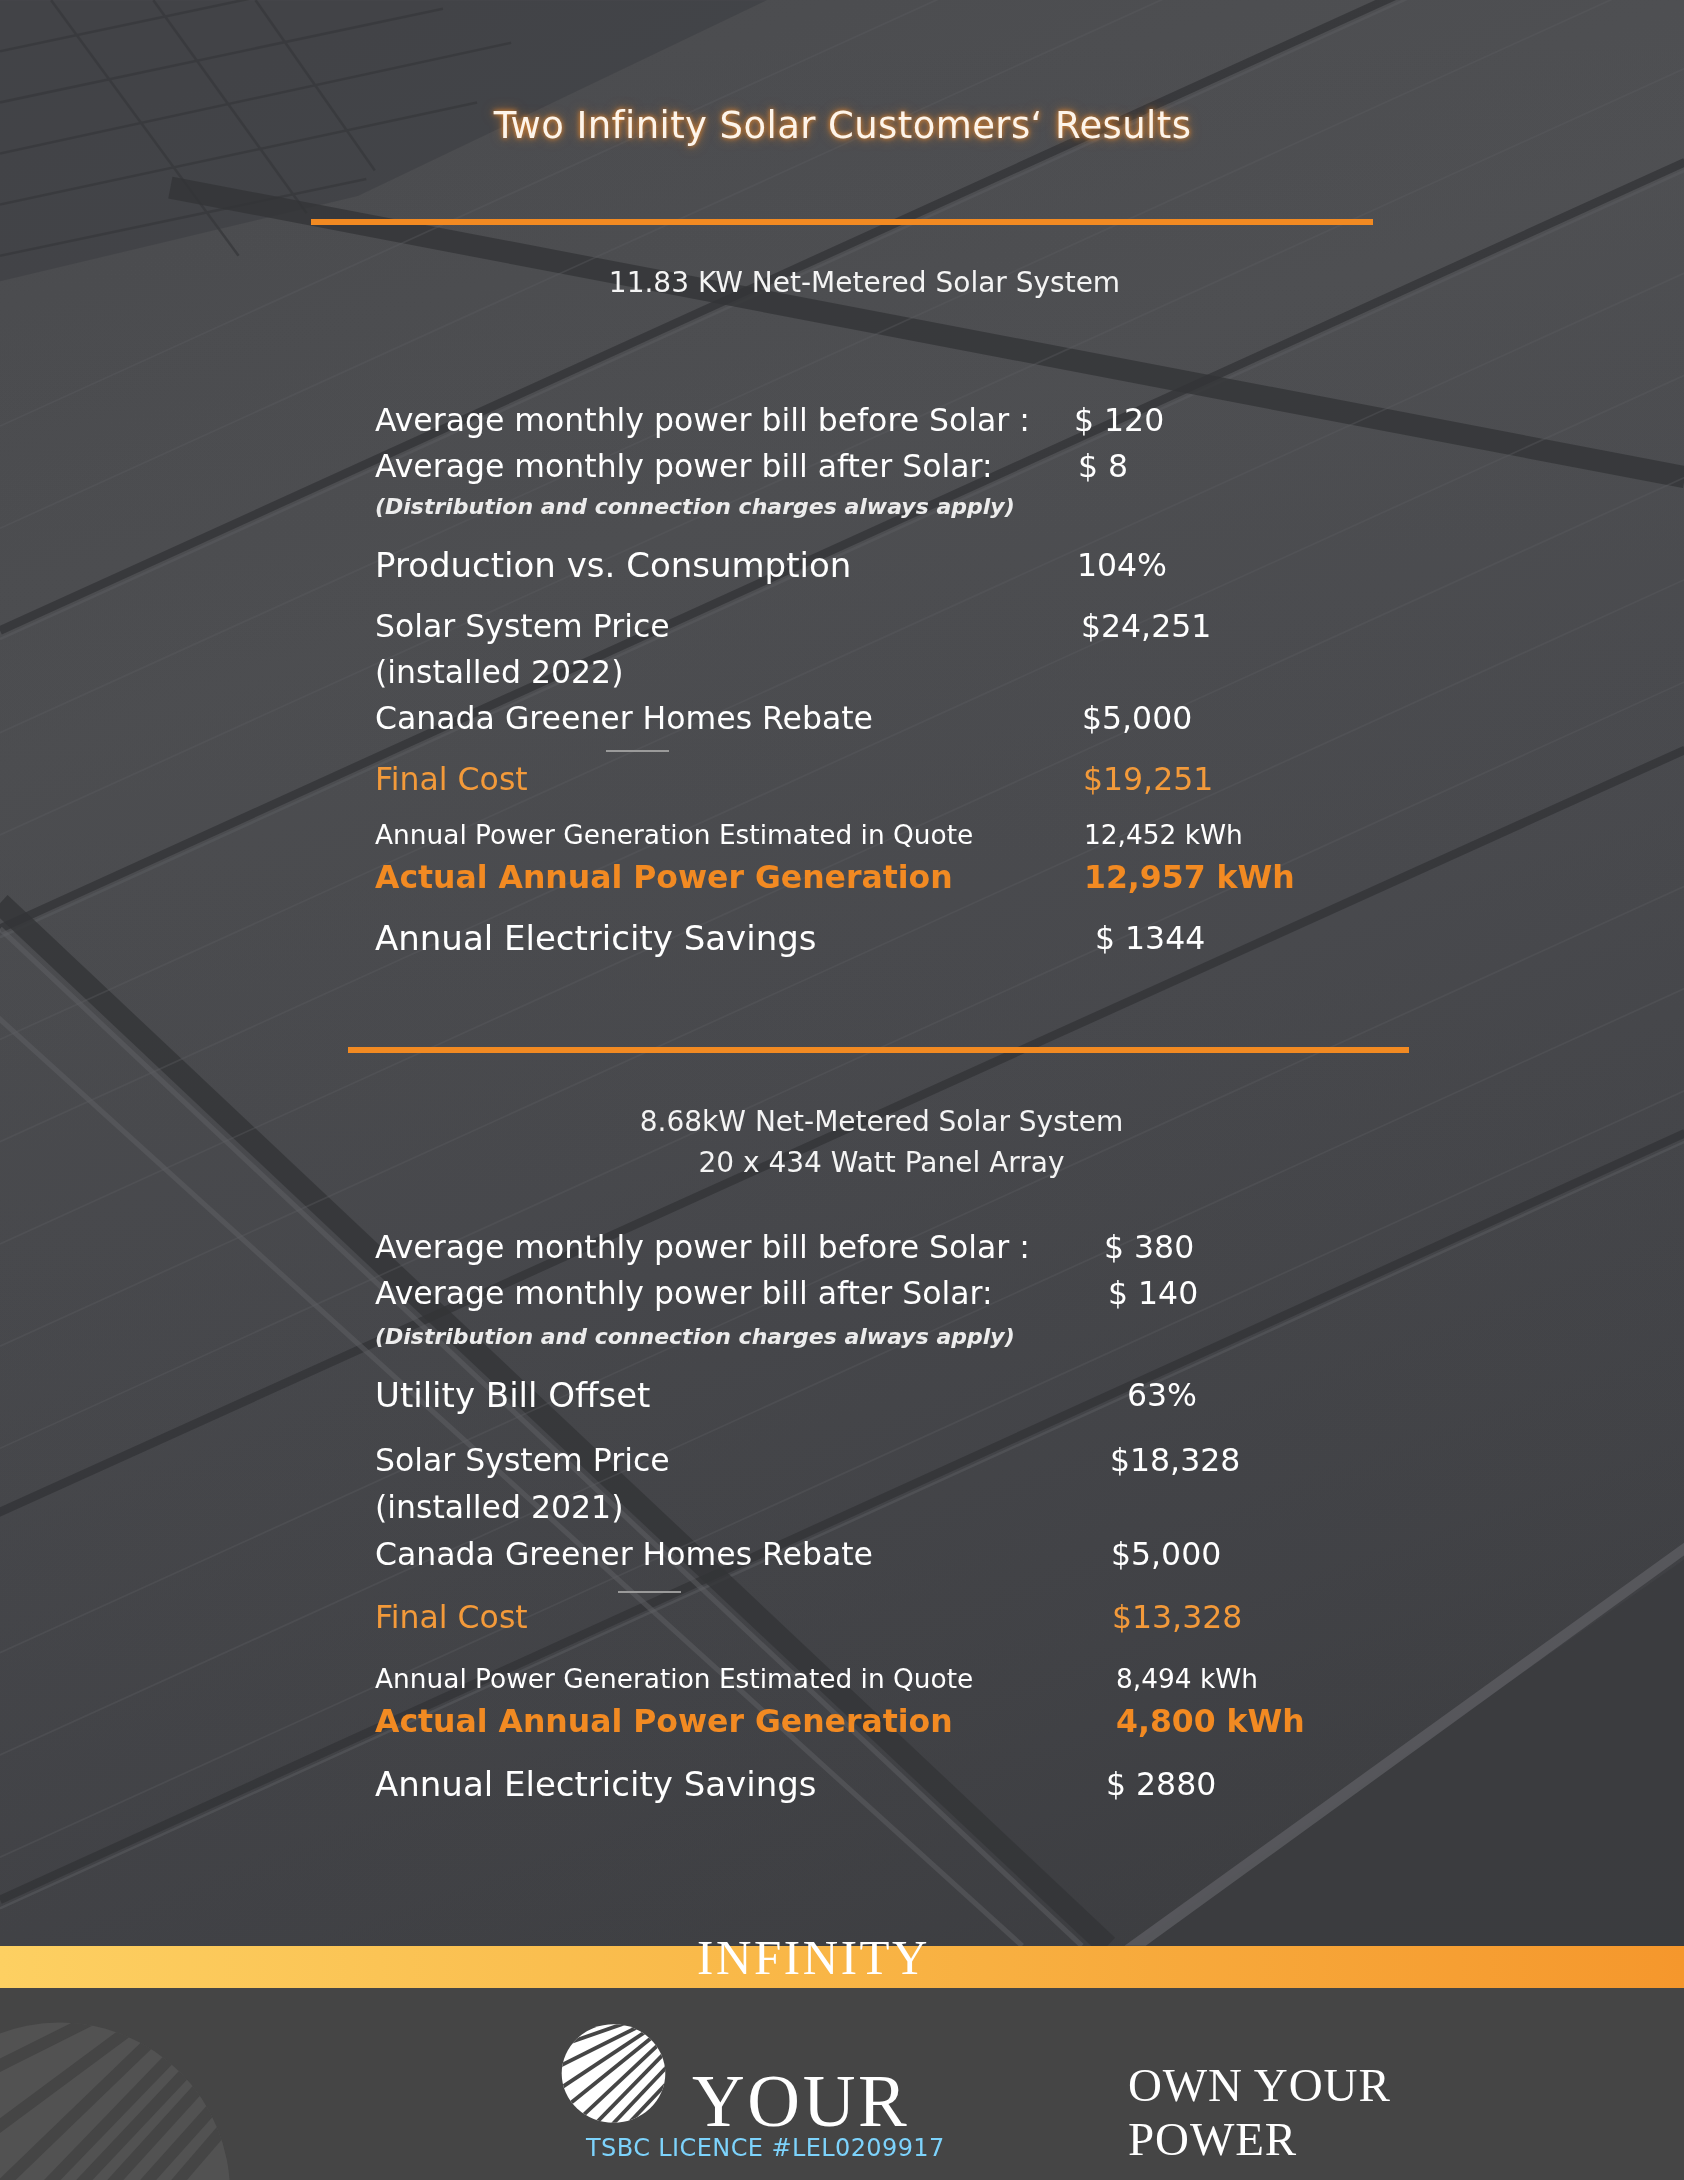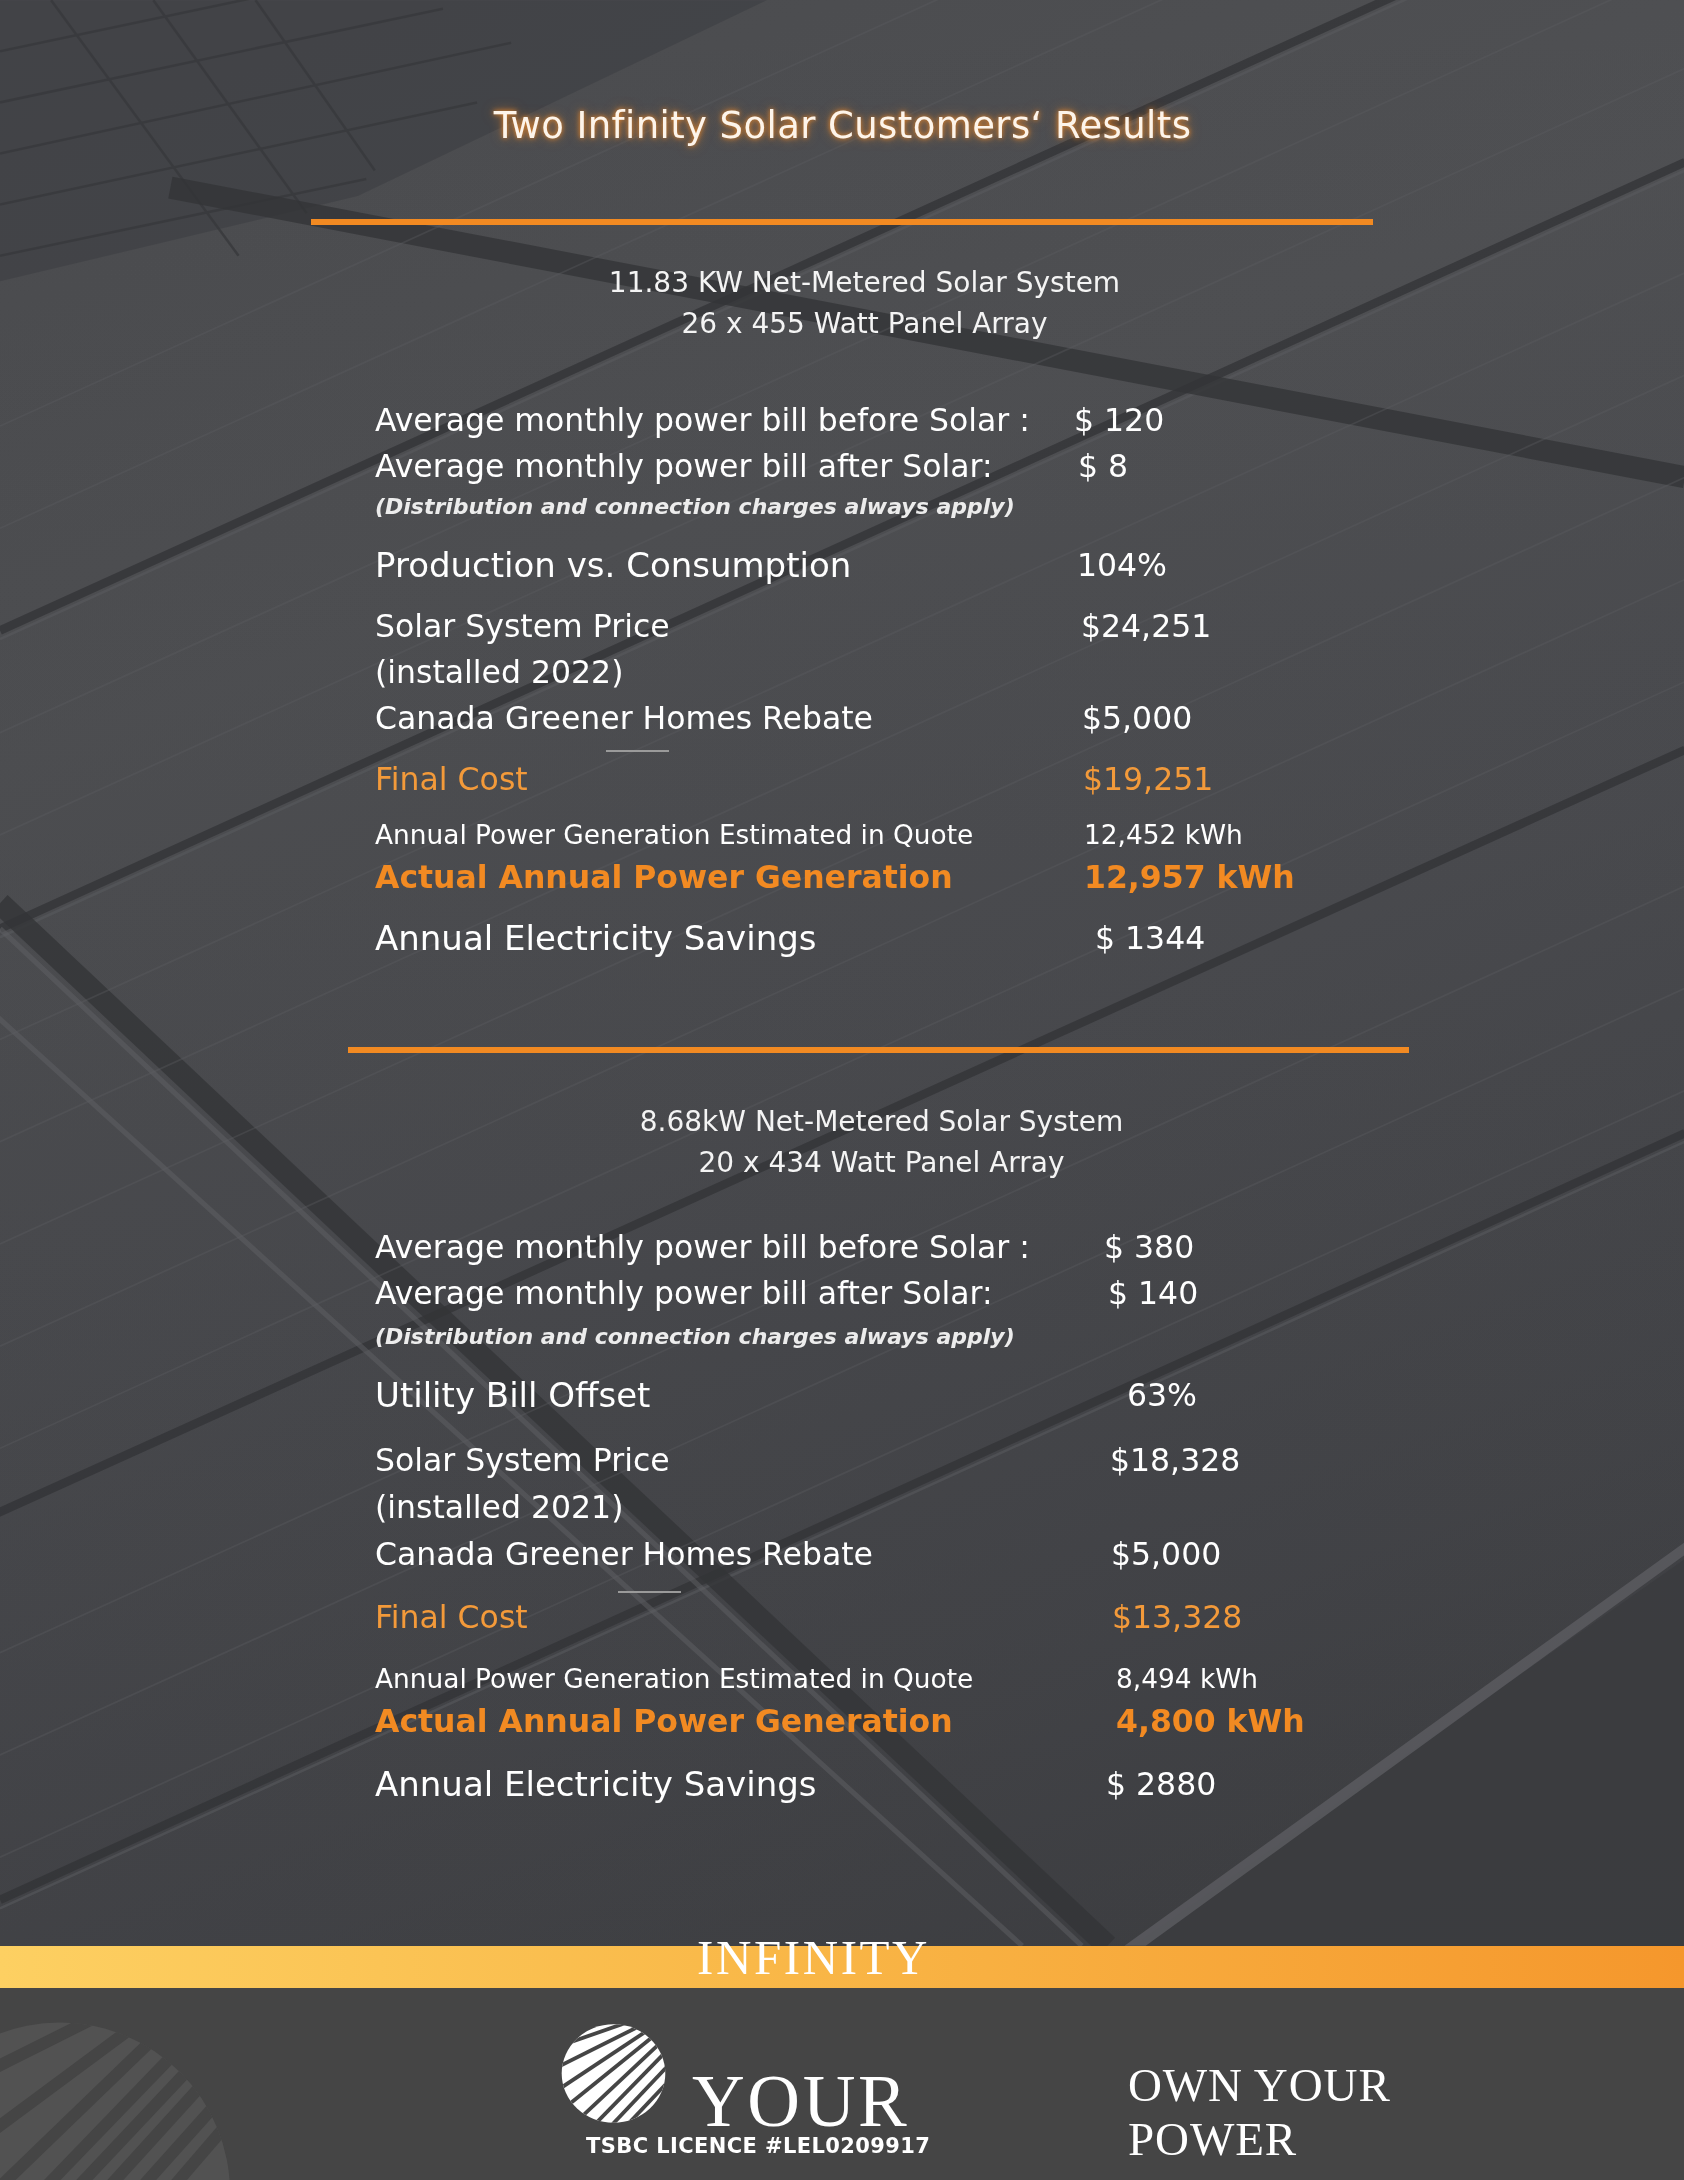--- a/index.html
+++ b/index.html
@@ -50,21 +50,21 @@
   .logo-mark { position:absolute; left:560px; top:2023px; }
   .brand-1 {
     position:absolute; left:697px; top:1932px; font-family:"Liberation Serif","DejaVu Serif",serif;
     font-size:49px; letter-spacing:2.6px; color:#fff; line-height:51px;
   }
   .brand-2 {
     position:absolute; left:692px; top:2065px; font-family:"Liberation Serif","DejaVu Serif",serif;
     font-size:73px; letter-spacing:2.6px; color:#fff; line-height:73px;
   }
   .licence {
-    position:absolute; left:586px; top:2134px; font-size:21px; color:#ffffff; letter-spacing:0.4px;font-weight:bold;
+    position:absolute; left:586px; top:2134px; font-size:24px; color:#7dd3fc; letter-spacing:0.4px;
   }
   .tagline {
     position:absolute; left:1128px; top:2058px; font-family:"Liberation Serif","DejaVu Serif",serif;
     font-size:47px; color:#fff; letter-spacing:0.9px;
   }
 </style>
 </head>
 <body>
 
 <div class="bg">
@@ -122,21 +122,20 @@
     <polygon points="1320,2284 1978,1810 1978,1825 1345,2284" fill="#5c5d61" opacity="0.8"></polygon>
   </svg>
 </div>
 
 <div class="layer">
   <div class="title">Two Infinity Solar Customers‘ Results</div>
 
   <div class="rule" style="left:311px; top:219px; width:1062px;"></div>
   <div class="sys" style="left:511px; width:707px; top:262px;">
     <div>11.83 KW Net-Metered Solar System</div>
-    <div>26 x 455 Watt Panel Array</div>
   </div>
 
   <div class="lbl f38" style="left:375px; top:402px;">Average monthly power bill before Solar :</div>
   <div class="val f38" style="left:1074px; top:402px;">$ 120</div>
   <div class="lbl f38" style="left:375px; top:448px;">Average monthly power bill after Solar:</div>
   <div class="val f38" style="left:1078px; top:448px;">$ 8</div>
   <div class="lbl note" style="left:375px; top:494px;">(Distribution and connection charges always apply)</div>
 
   <div class="lbl f40" style="left:375px; top:545px;">Production vs. Consumption</div>
   <div class="val f38" style="left:1077px; top:547px;">104%</div>

